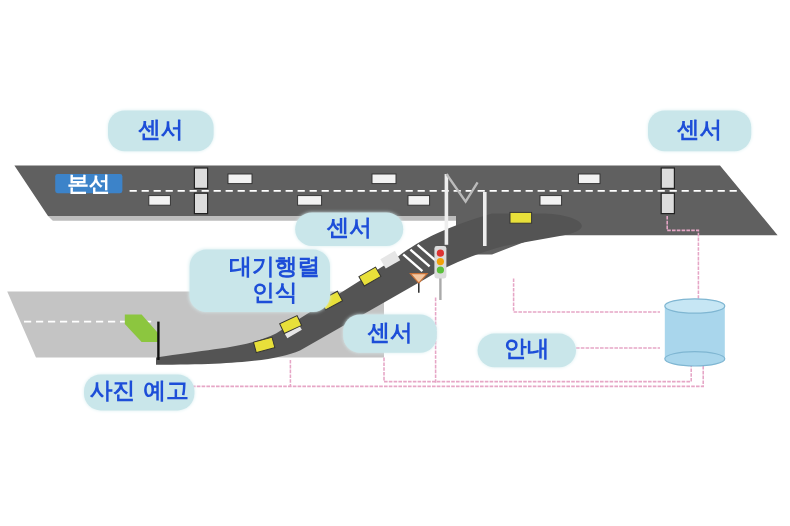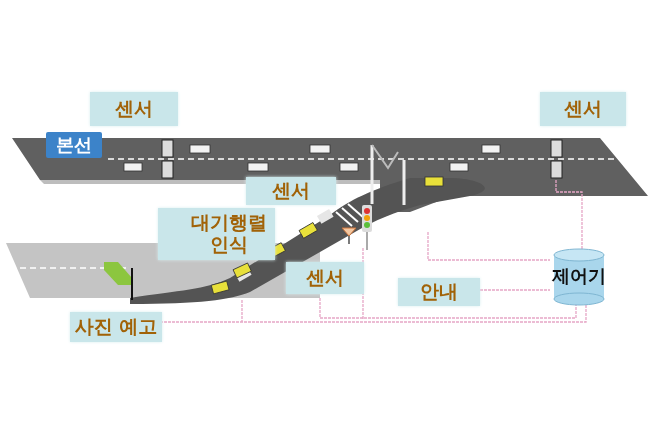--- a/index.html
+++ b/index.html
@@ -1,20 +1,20 @@
 <!DOCTYPE html>
 <html><head>
 <meta charset="utf-8">
 <style>
   html, body { margin:0; padding:0; background:#ffffff; }
   body { width:658px; height:438px; position:relative; overflow:hidden;
          font-family:"DejaVu Sans", sans-serif; }
   #stage { position:absolute; left:0; top:0; width:658px; height:438px; }
-  .label { position:absolute; background:#c9e6ea; border-radius:0;
-           color:#a16207; font-weight:bold; font-size:19px; text-align:center;
+  .label { position:absolute; background:#c9e6ea; border-radius:14px;
+           color:#1d4ed8; font-weight:bold; font-size:19px; text-align:center;
            line-height:1.15; display:flex; align-items:center; justify-content:center;
            box-shadow:0 0 3px #d8eef0; }
   .mainline { position:absolute; background:#3c83c9; color:#fff; font-weight:bold;
               font-size:18px; display:flex; align-items:center; justify-content:center;
               border-radius:2px; }
   .ctrl-text { position:absolute; font-weight:bold; font-size:18px; color:#111;
                text-align:center; }
 </style>
 </head>
 <body>
@@ -103,21 +103,20 @@
       <ellipse cx="579" cy="255" rx="25" ry="6" fill="#c6e6f4" stroke="#7fb6d2" stroke-width="1"></ellipse>
       <ellipse cx="579" cy="299" rx="25" ry="6" fill="#a9d6ec" stroke="#7fb6d2" stroke-width="1"></ellipse>
     </g>
   </svg>
 
   
   <div class="label" style="left:90px;top:92px;width:88px;height:34px;">센서</div>
   <div class="label" style="left:540px;top:92px;width:86px;height:34px;">센서</div>
   <div class="label" style="left:246px;top:177px;width:90px;height:28px;">센서</div>
   <div class="label" style="left:286px;top:262px;width:78px;height:32px;">센서</div>
-  <div class="mainline" style="left:46px;top:132px;width:56px;height:26px;">본선</div>
+  <div class="mainline" style="left:46px;top:145px;width:56px;height:16px;">본선</div>
   <div class="label" style="left:158px;top:208px;width:92px;height:52px;flex-direction:column;padding-left:25px;">
     <span style="white-space:pre-line;">대기행렬
 인식</span>
   </div>
   <div class="label" style="left:398px;top:278px;width:82px;height:28px;">안내</div>
   <div class="label" style="left:70px;top:312px;width:92px;height:30px;">사진 예고</div>
-  <div class="ctrl-text" style="left:552px;top:264px;width:54px;">제어기</div>
 </div>
 
 </body></html>

